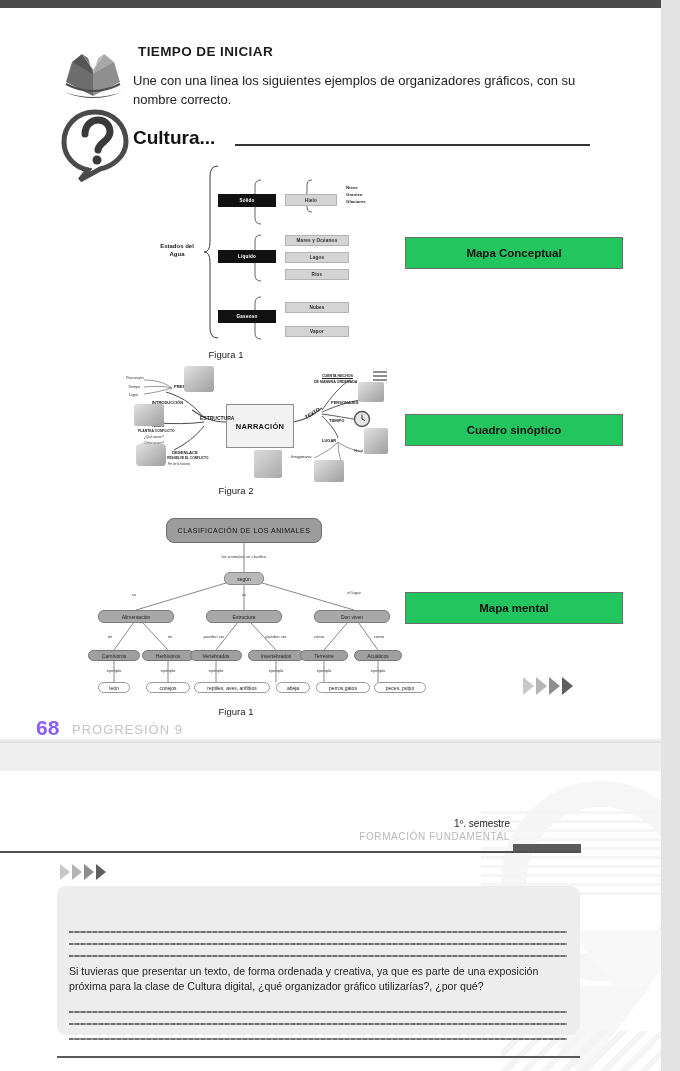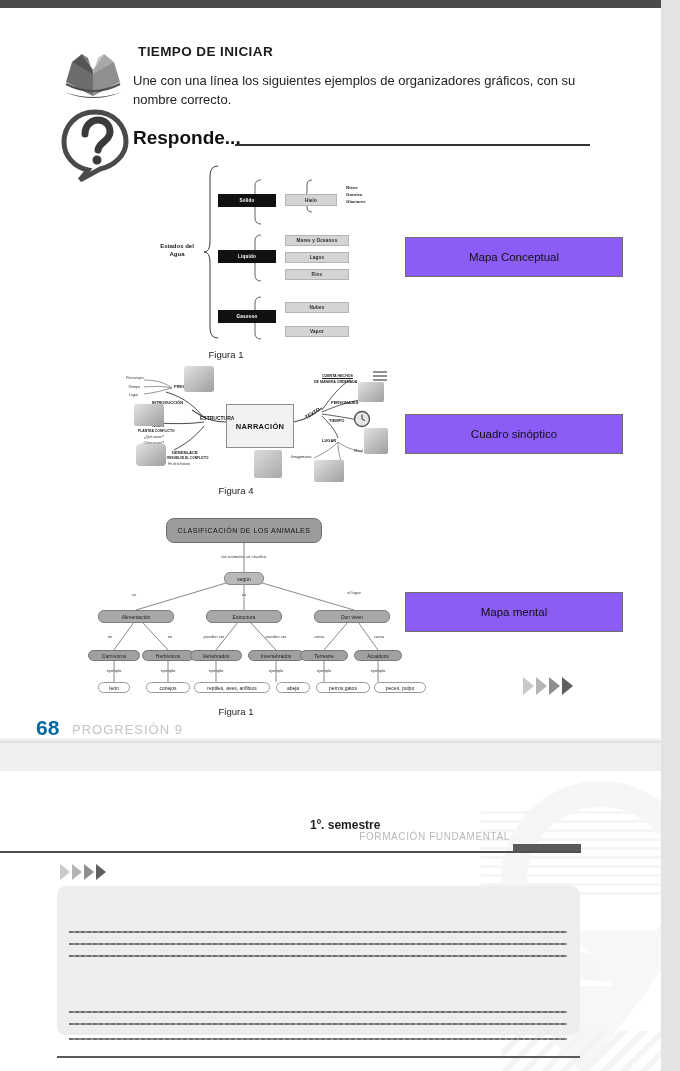--- a/index.html
+++ b/index.html
@@ -96,45 +96,45 @@
         padding:0 3px; }
   .n3-title { background:#9c9c9c; border:1px solid #6e6e6e; border-radius:8px;
               color:#111; font-size:7px; letter-spacing:.5px; }
   .n3-mid { background:#b9b9b9; border:1px solid #8a8a8a; }
   .n3-lvl { background:#a8a8a8; border:1px solid #7d7d7d; }
   .n3-sub { background:#a0a0a0; border:1px solid #777; }
   .n3-leaf { background:#fff; border:1px solid #9a9a9a; }
   .cn { position:absolute; font-size:4.2px; color:#3a3a3a; text-align:center; }
 
   
-  .ansbox { position:absolute; width:218px; height:40px; background:#8b5cf6;
+  .ansbox { position:absolute; width:218px; height:32px; background:#22c55e;
             border:1.5px solid #6e6e6e; display:flex; align-items:center;
-            justify-content:center; font-size:11.5px; font-weight:normal; color:#111; }
+            justify-content:center; font-size:11.5px; font-weight:bold; color:#111; }
 
   
   .chev { position:absolute; display:flex; align-items:center; gap:2px; }
   .chev i { display:block; width:0; height:0; border-top:9px solid transparent;
             border-bottom:9px solid transparent; border-left:11px solid #c9c9c9; }
   .chev i:nth-child(2){ border-left-color:#b5b5b5; }
   .chev i:nth-child(3){ border-left-color:#8e8e8e; }
   .chev i:nth-child(4){ border-left-color:#5f5f5f; }
 
   .chev-sm i { border-top-width:8px; border-bottom-width:8px; border-left-width:10px; }
 
   
-  .pg-num { position:absolute; left:36px; top:708px; font-size:21px; font-weight:bold; color:#0369a1; }
+  .pg-num { position:absolute; left:36px; top:708px; font-size:21px; font-weight:bold; color:#8b5cf6; }
   .pg-prog { position:absolute; left:72px; top:714px; font-size:13px; color:#c4c4c4; letter-spacing:1px; }
 
   
   .p10 { position:absolute; left:513px; top:785px; width:68px; height:56px;
          background:#5a5a5a; color:#fff; font-family:"Liberation Serif", serif;
          font-size:40px; line-height:56px; text-align:center; letter-spacing:0px; }
   .p10-stub { position:absolute; left:513px; top:844px; width:68px; height:7px; background:#5a5a5a; }
-  .sem { position:absolute; right:170px; top:818px; font-size:12px; font-weight:bold;
-         color:#1e1e1e; width:200px; }
+  .sem { position:absolute; right:170px; top:818px; font-size:10px; font-weight:normal;
+         color:#1e1e1e; text-align:right; width:200px; }
   .ff { position:absolute; right:170px; top:831px; font-size:10px; color:#b9b9b9;
         letter-spacing:.6px; text-align:right; width:240px; }
   .hdr-rule { position:absolute; left:0; top:851px; width:513px; height:2px; background:#4f4f4f; }
   .hdr-rule2 { position:absolute; left:513px; top:851px; width:68px; height:2px; background:#4f4f4f; }
 
   
   .qcard { position:absolute; left:57px; top:886px; width:523px; height:149px;
            background:#ededed; border-radius:9px; }
   .qtext { position:absolute; font-size:10.6px; color:#1f1f1f; line-height:1.42; }
   .wline { position:absolute; height:1.5px;
@@ -164,21 +164,21 @@
 
     <div class="ad-head">TIEMPO DE INICIAR</div>
     <div class="ad-text">Une con una línea los siguientes ejemplos de organizadores gráficos, con su nombre correcto.</div>
 
     <svg class="q-icon" viewBox="0 0 70 74">
       <path d="M35 4 C16 4 4 18 4 34 C4 48 14 59 28 62 L20 72 L40 61 C54 58 66 47 66 34 C66 18 54 4 35 4 Z" fill="none" stroke="#4a4a4a" stroke-width="5"></path>
       <path d="M25 26 C25 16 33 12 38 12 C46 12 50 18 50 24 C50 33 39 34 38 42" fill="none" stroke="#3a3a3a" stroke-width="7" stroke-linecap="round"></path>
       <circle cx="37" cy="52" r="4.5" fill="#3a3a3a"></circle>
     </svg>
 
-    <div class="responde">Responde...</div>
+    <div class="responde">Cultura...</div>
     <div class="responde-rule"></div>
 
     <div class="f1">
       <svg width="240" height="190">
         <path d="M68 6 Q60 6 60 16 L60 82 Q60 92 54 92 Q60 92 60 102 L60 168 Q60 178 68 178" stroke="#3a3a3a" stroke-width="1" fill="none"></path>
         <path d="M111 20 Q105 20 105 26 L105 36 Q105 42 101 42 Q105 42 105 48 L105 58 Q105 64 111 64" stroke="#3a3a3a" stroke-width=".8" fill="none"></path>
         <line x1="101" y1="42" x2="96" y2="42" stroke="#3a3a3a" stroke-width=".8"></line>
         <path d="M162 20 Q157 20 157 25 L157 31 Q157 36 154 36 Q157 36 157 41 L157 47 Q157 52 162 52" stroke="#3a3a3a" stroke-width=".8" fill="none"></path>
         <line x1="154" y1="36" x2="149" y2="36" stroke="#3a3a3a" stroke-width=".8"></line>
         <path d="M111 75 Q105 75 105 81 L105 92 Q105 98 101 98 Q105 98 105 104 L105 115 Q105 121 111 121" stroke="#3a3a3a" stroke-width=".8" fill="none"></path>
@@ -273,21 +273,21 @@
         <circle cx="11" cy="9" r="7.5" fill="#e6e6e6" stroke="#555" stroke-width="1.4"></circle>
         <line x1="11" y1="9" x2="11" y2="4.5" stroke="#333" stroke-width="1"></line>
         <line x1="11" y1="9" x2="14" y2="10.5" stroke="#333" stroke-width="1"></line>
       </svg>
       <svg style="position:absolute; left:246px; top:4px;" width="16" height="14">
         <line x1="1" y1="2" x2="15" y2="2" stroke="#444" stroke-width="1.2"></line>
         <line x1="1" y1="6" x2="15" y2="6" stroke="#444" stroke-width="1.2"></line>
         <line x1="1" y1="10" x2="15" y2="10" stroke="#444" stroke-width="1.2"></line>
       </svg>
     </div>
-    <div class="fig-cap" style="left:186px; top:477px; width:100px;">Figura 4</div>
+    <div class="fig-cap" style="left:186px; top:477px; width:100px;">Figura 2</div>
 
     <div class="f3">
       <svg width="320" height="190">
         <line x1="158" y1="32" x2="158" y2="62" stroke="#7a7a7a" stroke-width=".9"></line>
         <line x1="158" y1="75" x2="158" y2="100" stroke="#7a7a7a" stroke-width=".9"></line>
         <line x1="150" y1="70" x2="50" y2="100" stroke="#7a7a7a" stroke-width=".9"></line>
         <line x1="166" y1="70" x2="268" y2="100" stroke="#7a7a7a" stroke-width=".9"></line>
         <line x1="48" y1="112" x2="28" y2="140" stroke="#7a7a7a" stroke-width=".9"></line>
         <line x1="56" y1="112" x2="82" y2="140" stroke="#7a7a7a" stroke-width=".9"></line>
         <line x1="152" y1="112" x2="130" y2="140" stroke="#7a7a7a" stroke-width=".9"></line>
@@ -380,19 +380,20 @@
       <i></i>
       <i></i>
       <i></i>
   </div>
 
   <div class="qcard">
     <div class="wline" style="left:12px; top:45px; width:498px;"></div>
     <div class="wline" style="left:12px; top:57px; width:498px;"></div>
     <div class="wline" style="left:12px; top:69px; width:498px;"></div>
 
+    <div class="qtext" style="left:12px; top:78px; width:498px;">Si tuvieras que presentar un texto, de forma ordenada y creativa, ya que es parte de una exposición próxima para la clase de Cultura digital, ¿qué organizador gráfico utilizarías?, ¿por qué?</div>
     <div class="wline" style="left:12px; top:125px; width:498px;"></div>
     <div class="wline" style="left:12px; top:137px; width:498px;"></div>
   </div>
   <div class="wline" style="left:69px; top:1038px; width:498px;"></div>
   <div class="botrule"></div>
 
 </div>
 
 </body></html>

